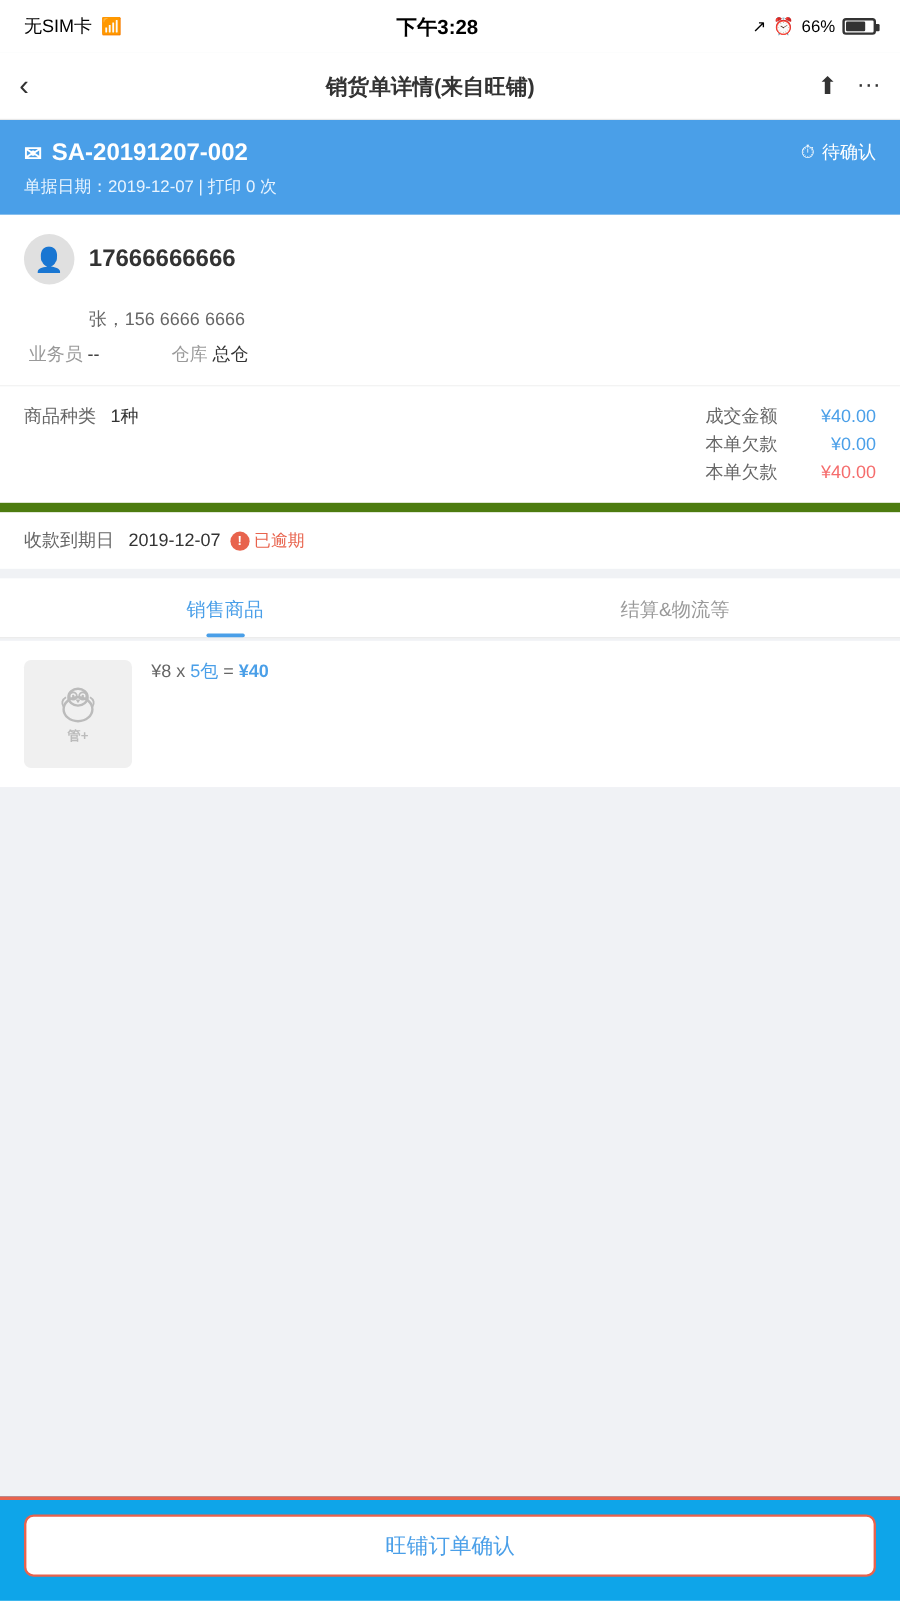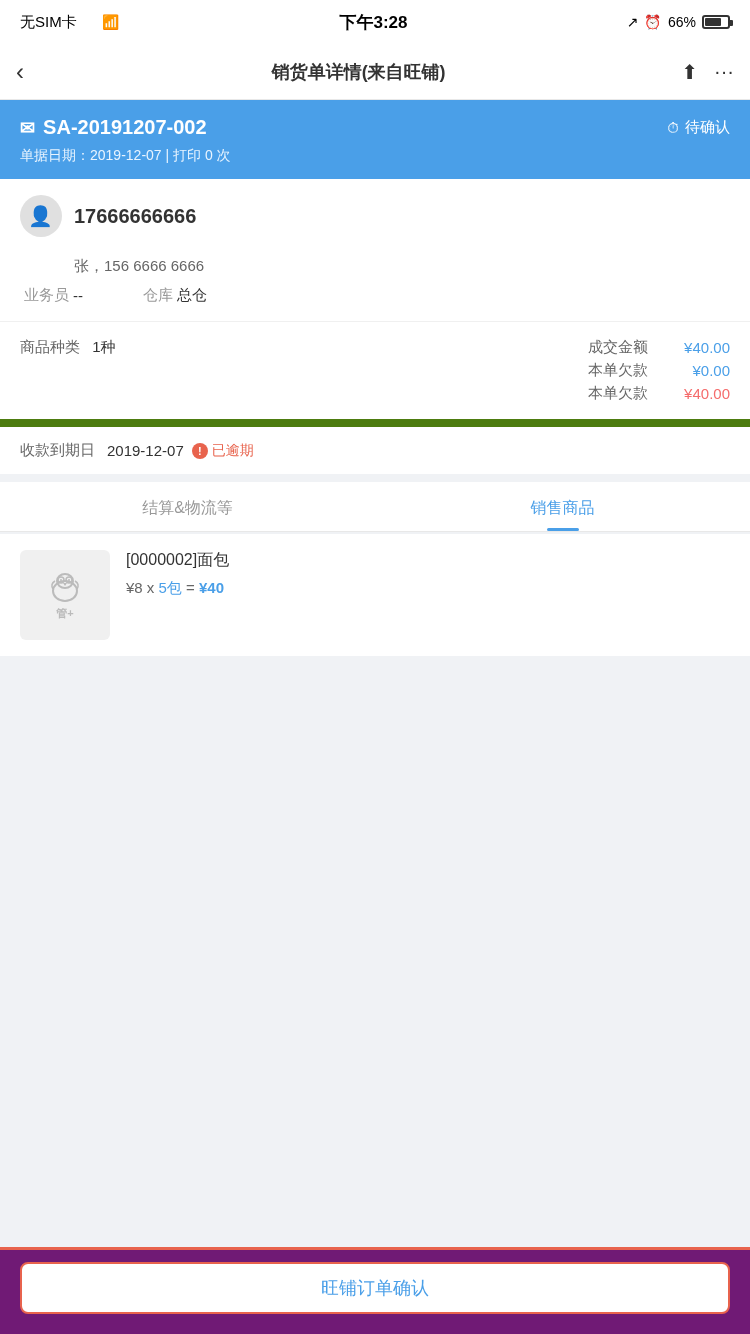--- a/index.html
+++ b/index.html
@@ -16,21 +16,21 @@
     .status-bar {
       background: #fff;
       height: 44px;
       display: flex;
       align-items: center;
       justify-content: space-between;
       padding: 0 20px;
       font-size: 15px;
       font-weight: 500;
     }
-    .status-left { display: flex; align-items: center; gap: 26px; }
+    .status-left { display: flex; align-items: center; gap: 8px; }
     .status-center { font-size: 17px; font-weight: 600; }
     .status-right { display: flex; align-items: center; gap: 6px; font-size: 14px; }
     .battery-icon {
       display: inline-block;
       width: 28px; height: 14px;
       border: 2px solid #333;
       border-radius: 3px;
       position: relative;
     }
     .battery-icon::after {
@@ -302,21 +302,21 @@
       min-height: 340px;
       background: #f0f2f5;
     }
 
     
     .bottom-bar {
       position: fixed;
       bottom: 0;
       left: 0;
       width: 750px;
-      background: #701a75;
+      background: #0ea5e9;
       padding: 12px 20px 20px;
       border-top: 3px solid #e8634d;
     }
     .confirm-button {
       width: 100%;
       height: 52px;
       background: #fff;
       border: 2.5px solid #e8634d;
       border-radius: 8px;
       font-size: 18px;
@@ -412,25 +412,25 @@
 <div class="due-section">
   <span>收款到期日</span>
   <span style="margin-left:4px; color:#333;">2019-12-07</span>
   <div class="overdue-badge">
     <div class="overdue-dot">!</div>
     <span>已逾期</span>
   </div>
 </div>
 
 <div class="tabs-section">
+  <div class="tab-item active">
+    <span>销售商品</span>
+  </div>
   <div class="tab-item">
     <span>结算&amp;物流等</span>
-  </div>
-  <div class="tab-item active">
-    <span>销售商品</span>
   </div>
 </div>
 
 <div class="product-section">
   <div class="product-item">
     <div class="product-image">
       <div class="product-image-inner">
 
         <svg width="50" height="35" viewBox="0 0 50 35">
 
@@ -446,21 +446,20 @@
 
           <path d="M13 20 Q10 15 15 12" stroke="#bbb" stroke-width="1.5" fill="none"></path>
           <path d="M37 20 Q40 15 35 12" stroke="#bbb" stroke-width="1.5" fill="none"></path>
 
           <path d="M23 14 L25 17 L27 14" fill="#bbb"></path>
         </svg>
         <span class="brand-text">管+</span>
       </div>
     </div>
     <div class="product-info">
-      <div class="product-name">[0000002]面包</div>
       <div class="product-price-row">
         <span>¥8</span>
         <span> x </span>
         <span class="price-qty">5包</span>
         <span> = </span>
         <span class="price-total">¥40</span>
       </div>
     </div>
   </div>
 </div>

